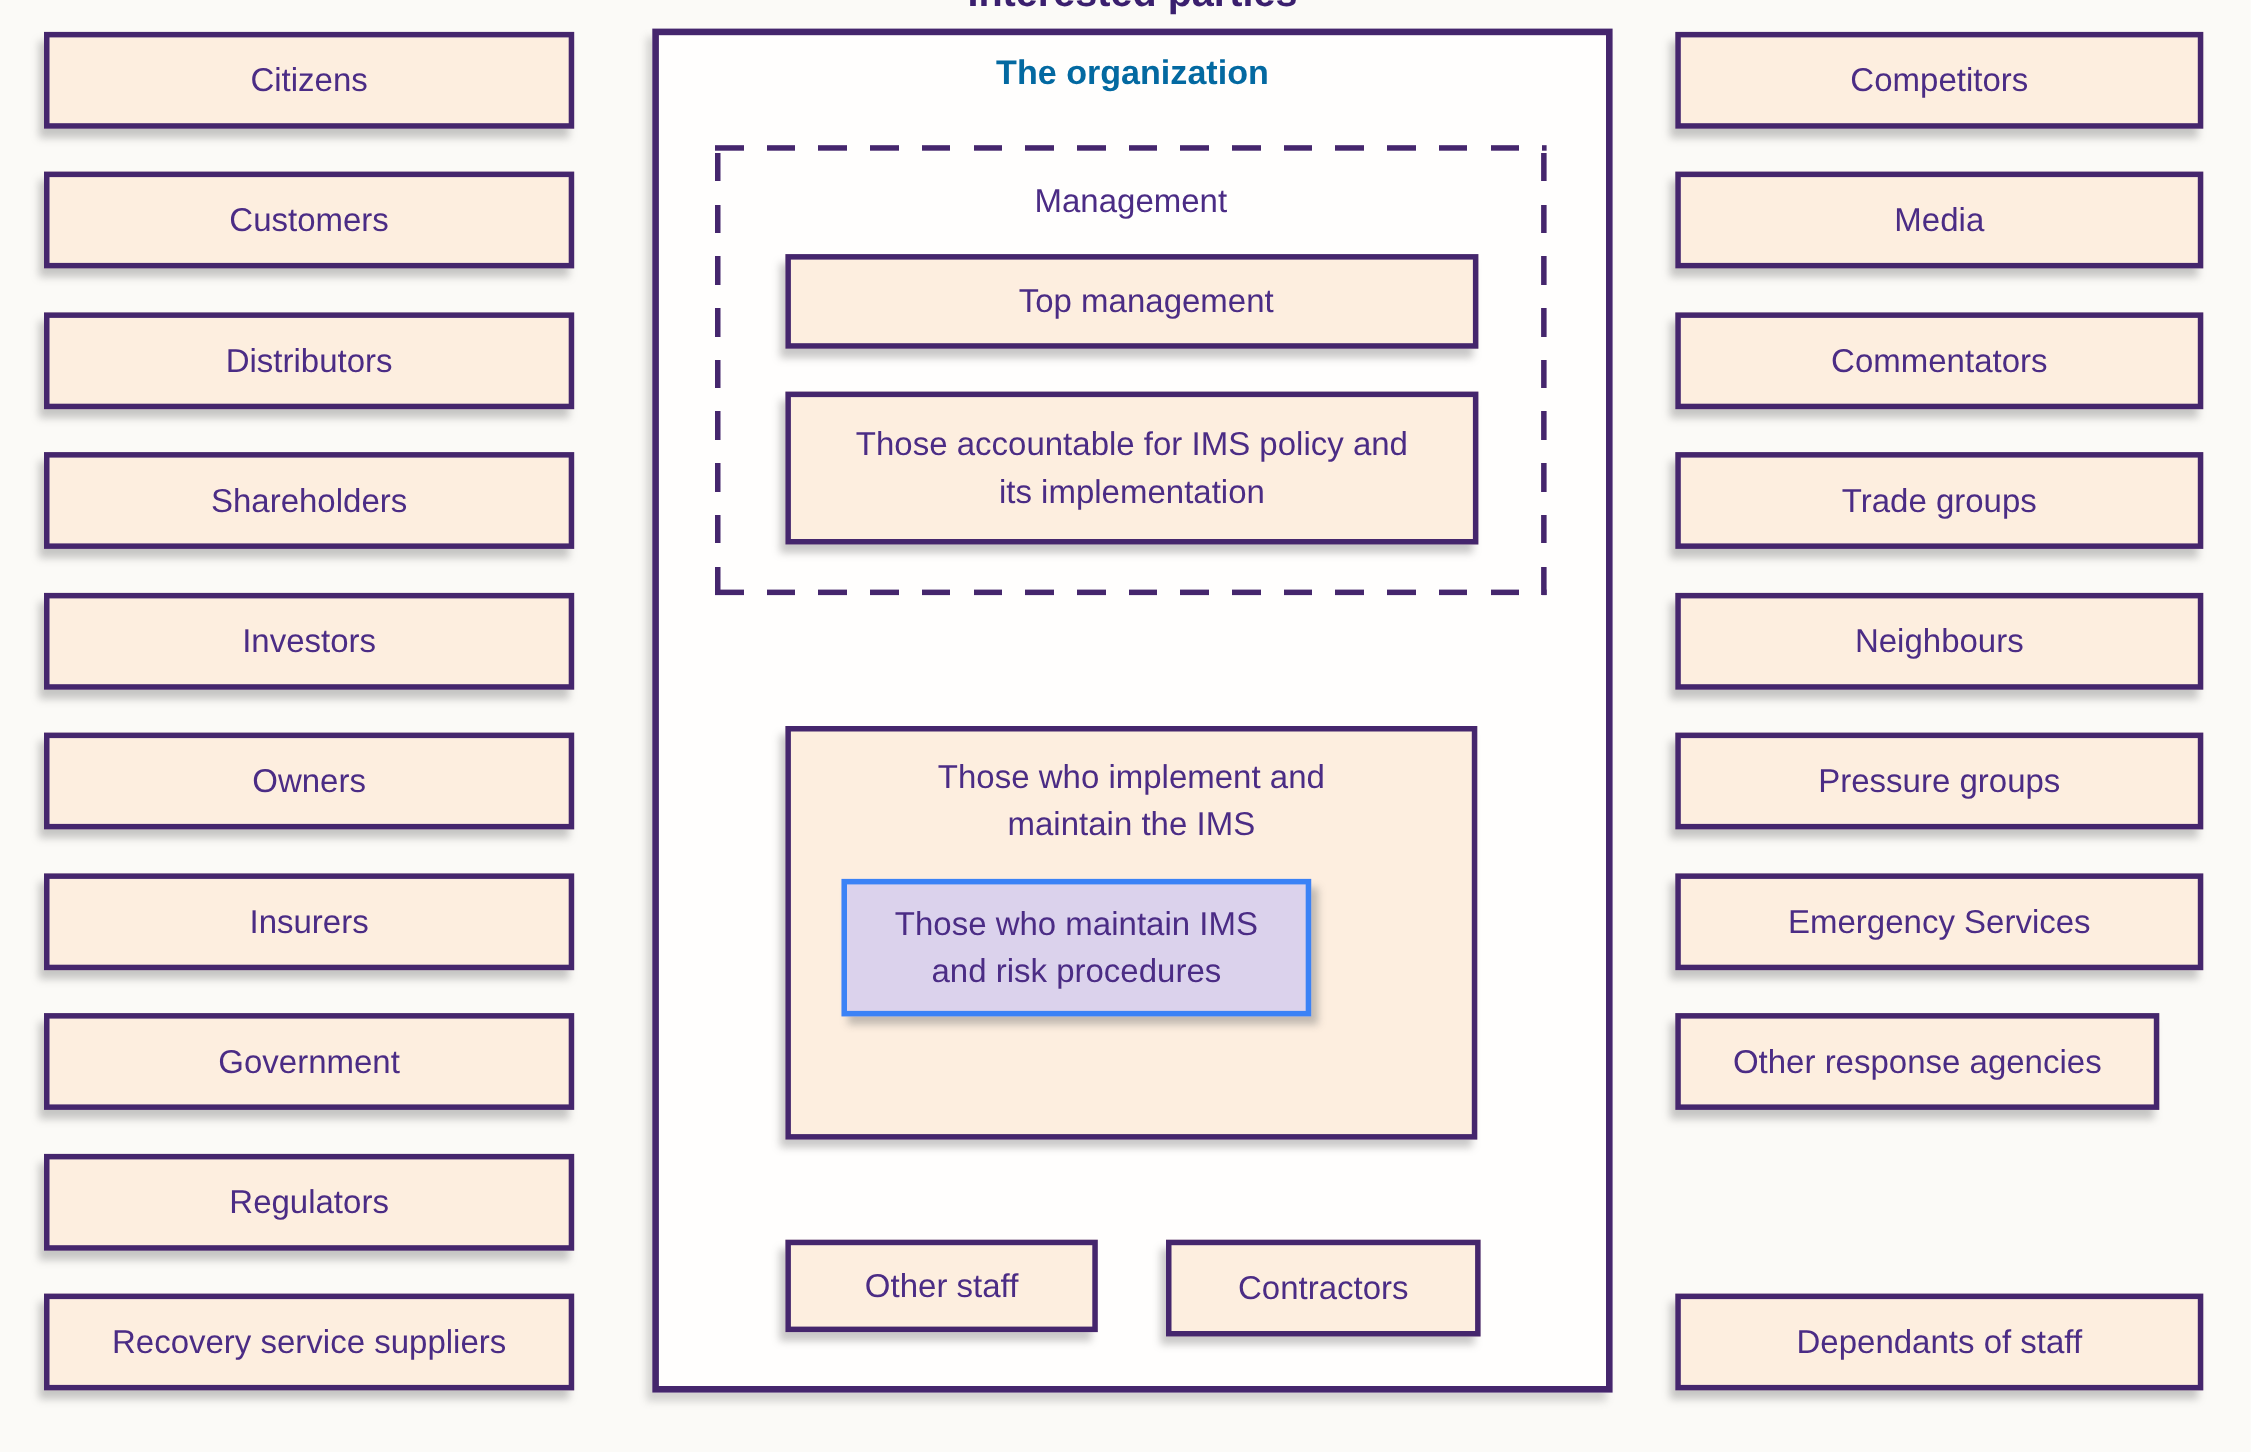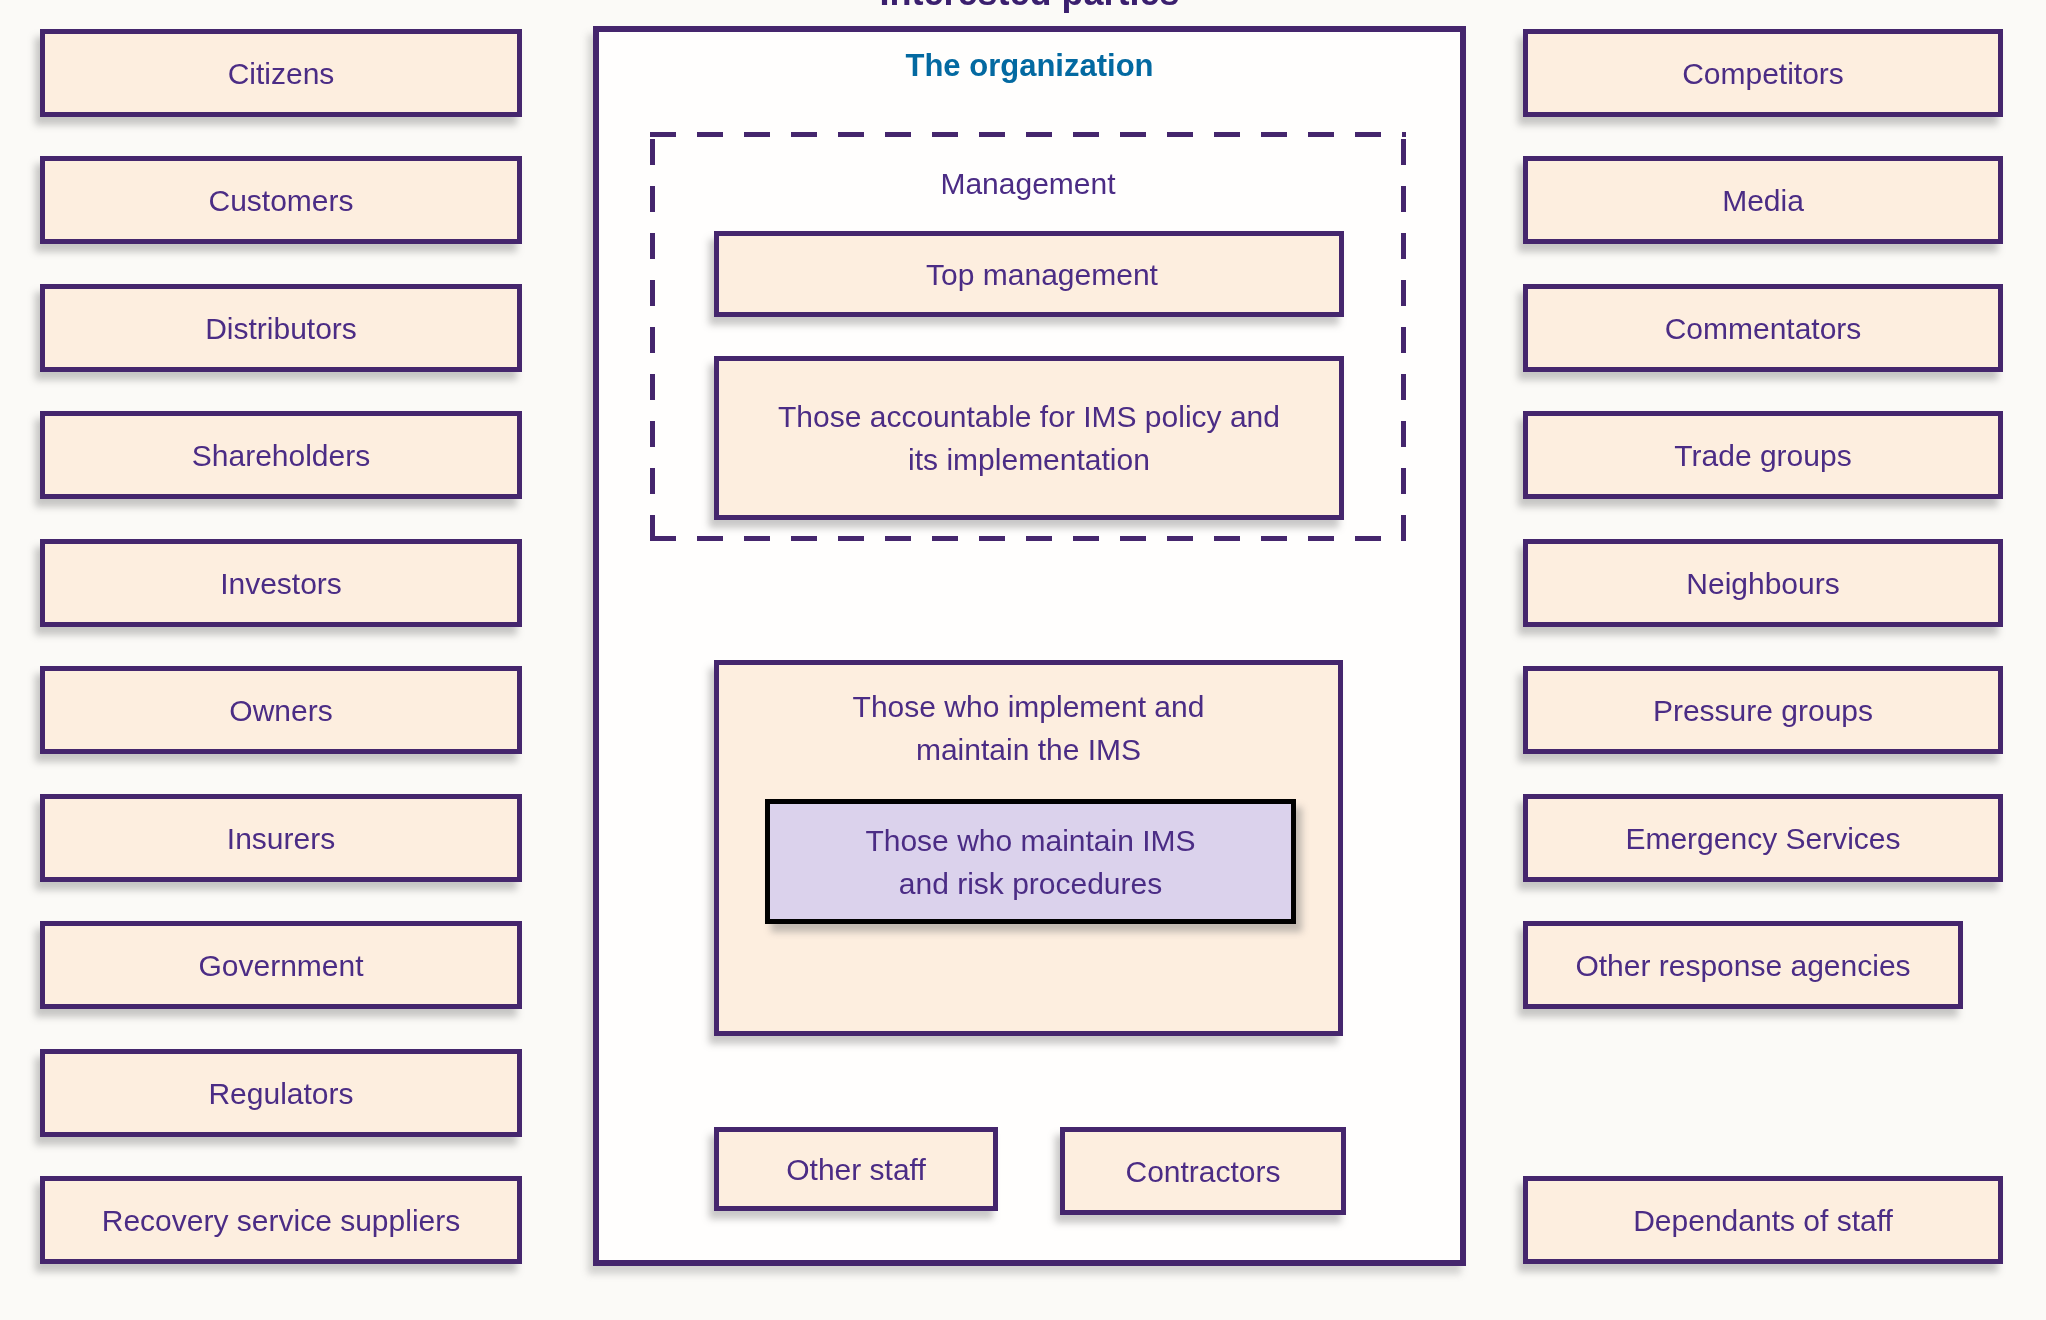--- a/index.html
+++ b/index.html
@@ -60,42 +60,42 @@
     background-position:0 0, 0 100%, 0 0, 100% 0;
     background-repeat:no-repeat;
   }
   .mgmt-label{
     position:absolute;
     left:650px; top:167px; width:756px;
     text-align:center;
     font-size:30px;
   }
   .top-mgmt{ left:714px; top:231px; width:630px; height:86px;padding-left:26px; }
-  .accountable{ left:714px; top:356px; width:630px; height:164px; }
+  .accountable{ left:714px; top:356px; width:630px; height:139px; }
   .accountable span{ display:block; max-width:520px; }
   .implementers{
     position:absolute;
     left:714px; top:660px; width:629px; height:376px;
     box-sizing:border-box;
     border:5px solid #45266d;
     background:#fdeedf;
     box-shadow:-5px 8px 7px rgba(120,120,120,0.40);
     text-align:center;
     font-size:30px; line-height:43px;
   }
   .implementers .impl-label{
     display:block;
     margin:20px auto 0 auto;
     max-width:440px;
   }
   .maintainers{
     position:absolute;
-    left:765px; top:799px; width:531px; height:125px;
+    left:765px; top:799px; width:427px; height:125px;
     box-sizing:border-box;
-    border:5px solid #000000;
+    border:5px solid #3b82f6;
     background:#dbd2ec;
     box-shadow:6px 8px 7px rgba(120,120,120,0.45);
     display:flex; align-items:center; justify-content:center;
     text-align:center;
     font-size:30px; line-height:43px;
   }
   .maintainers span{ display:block; max-width:360px; }
   .staff{ left:714px; top:1127px; width:284px; height:84px; }
   .contractors{ left:1060px; top:1127px; width:286px; height:88px; }
 </style>

